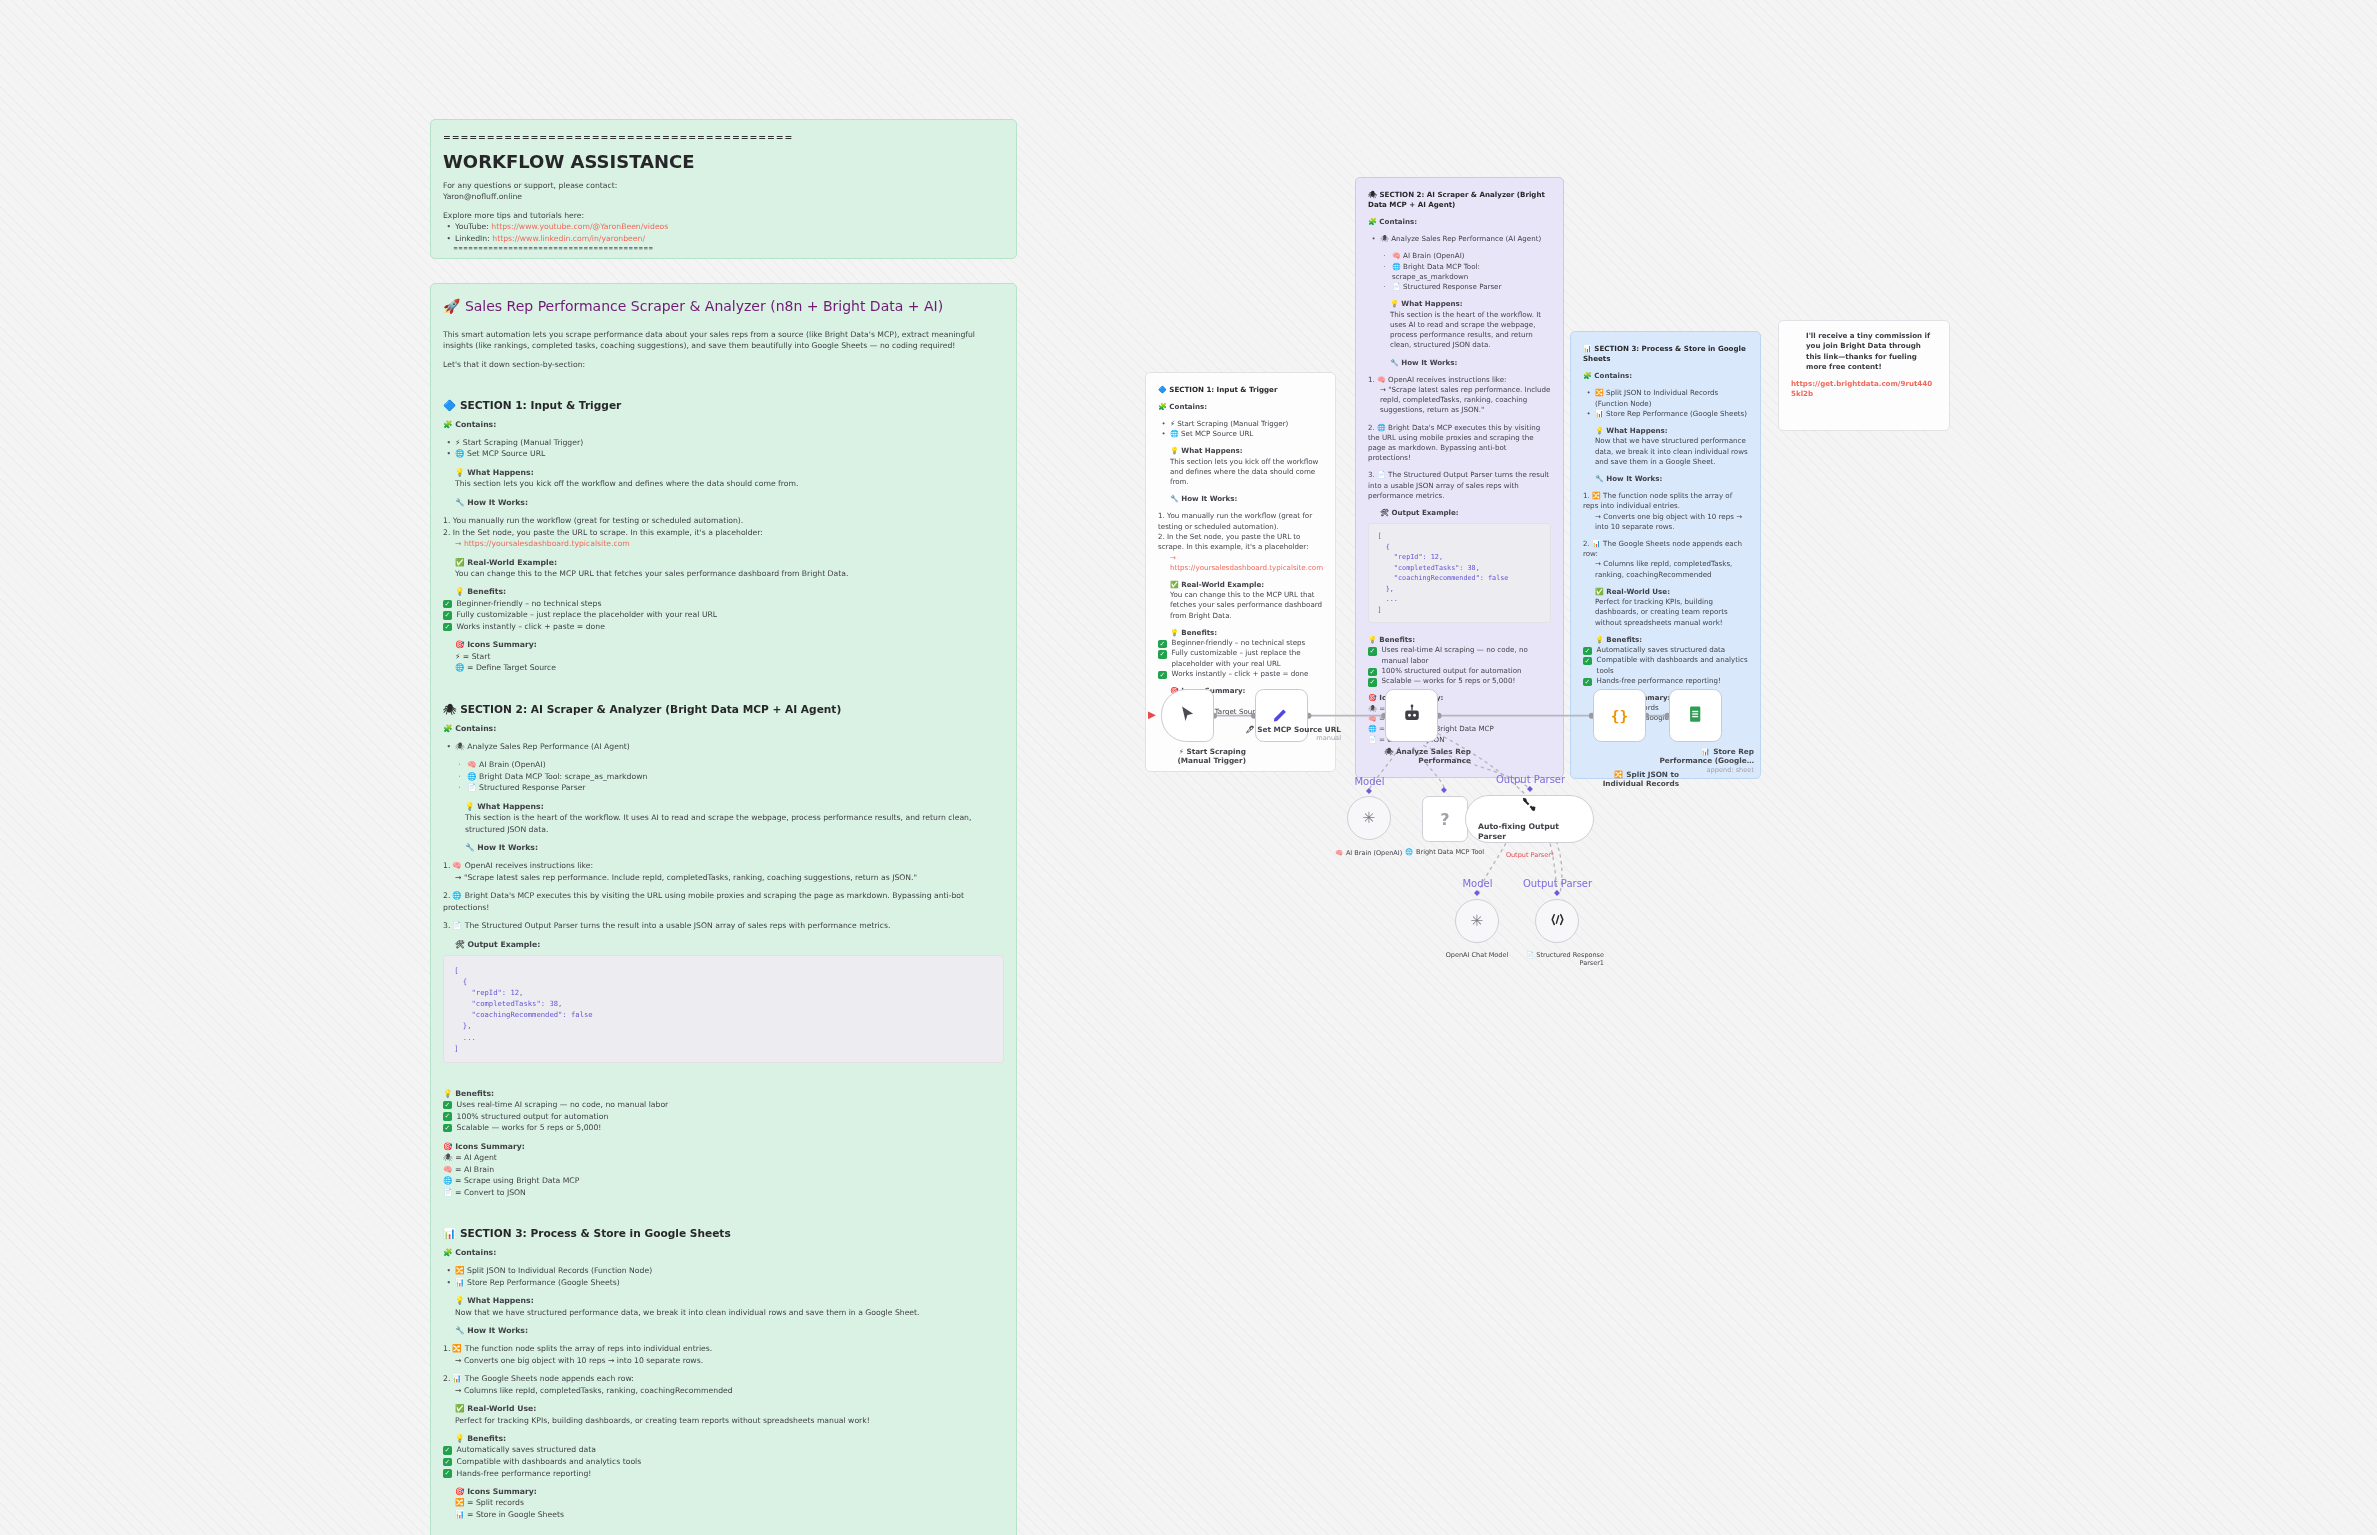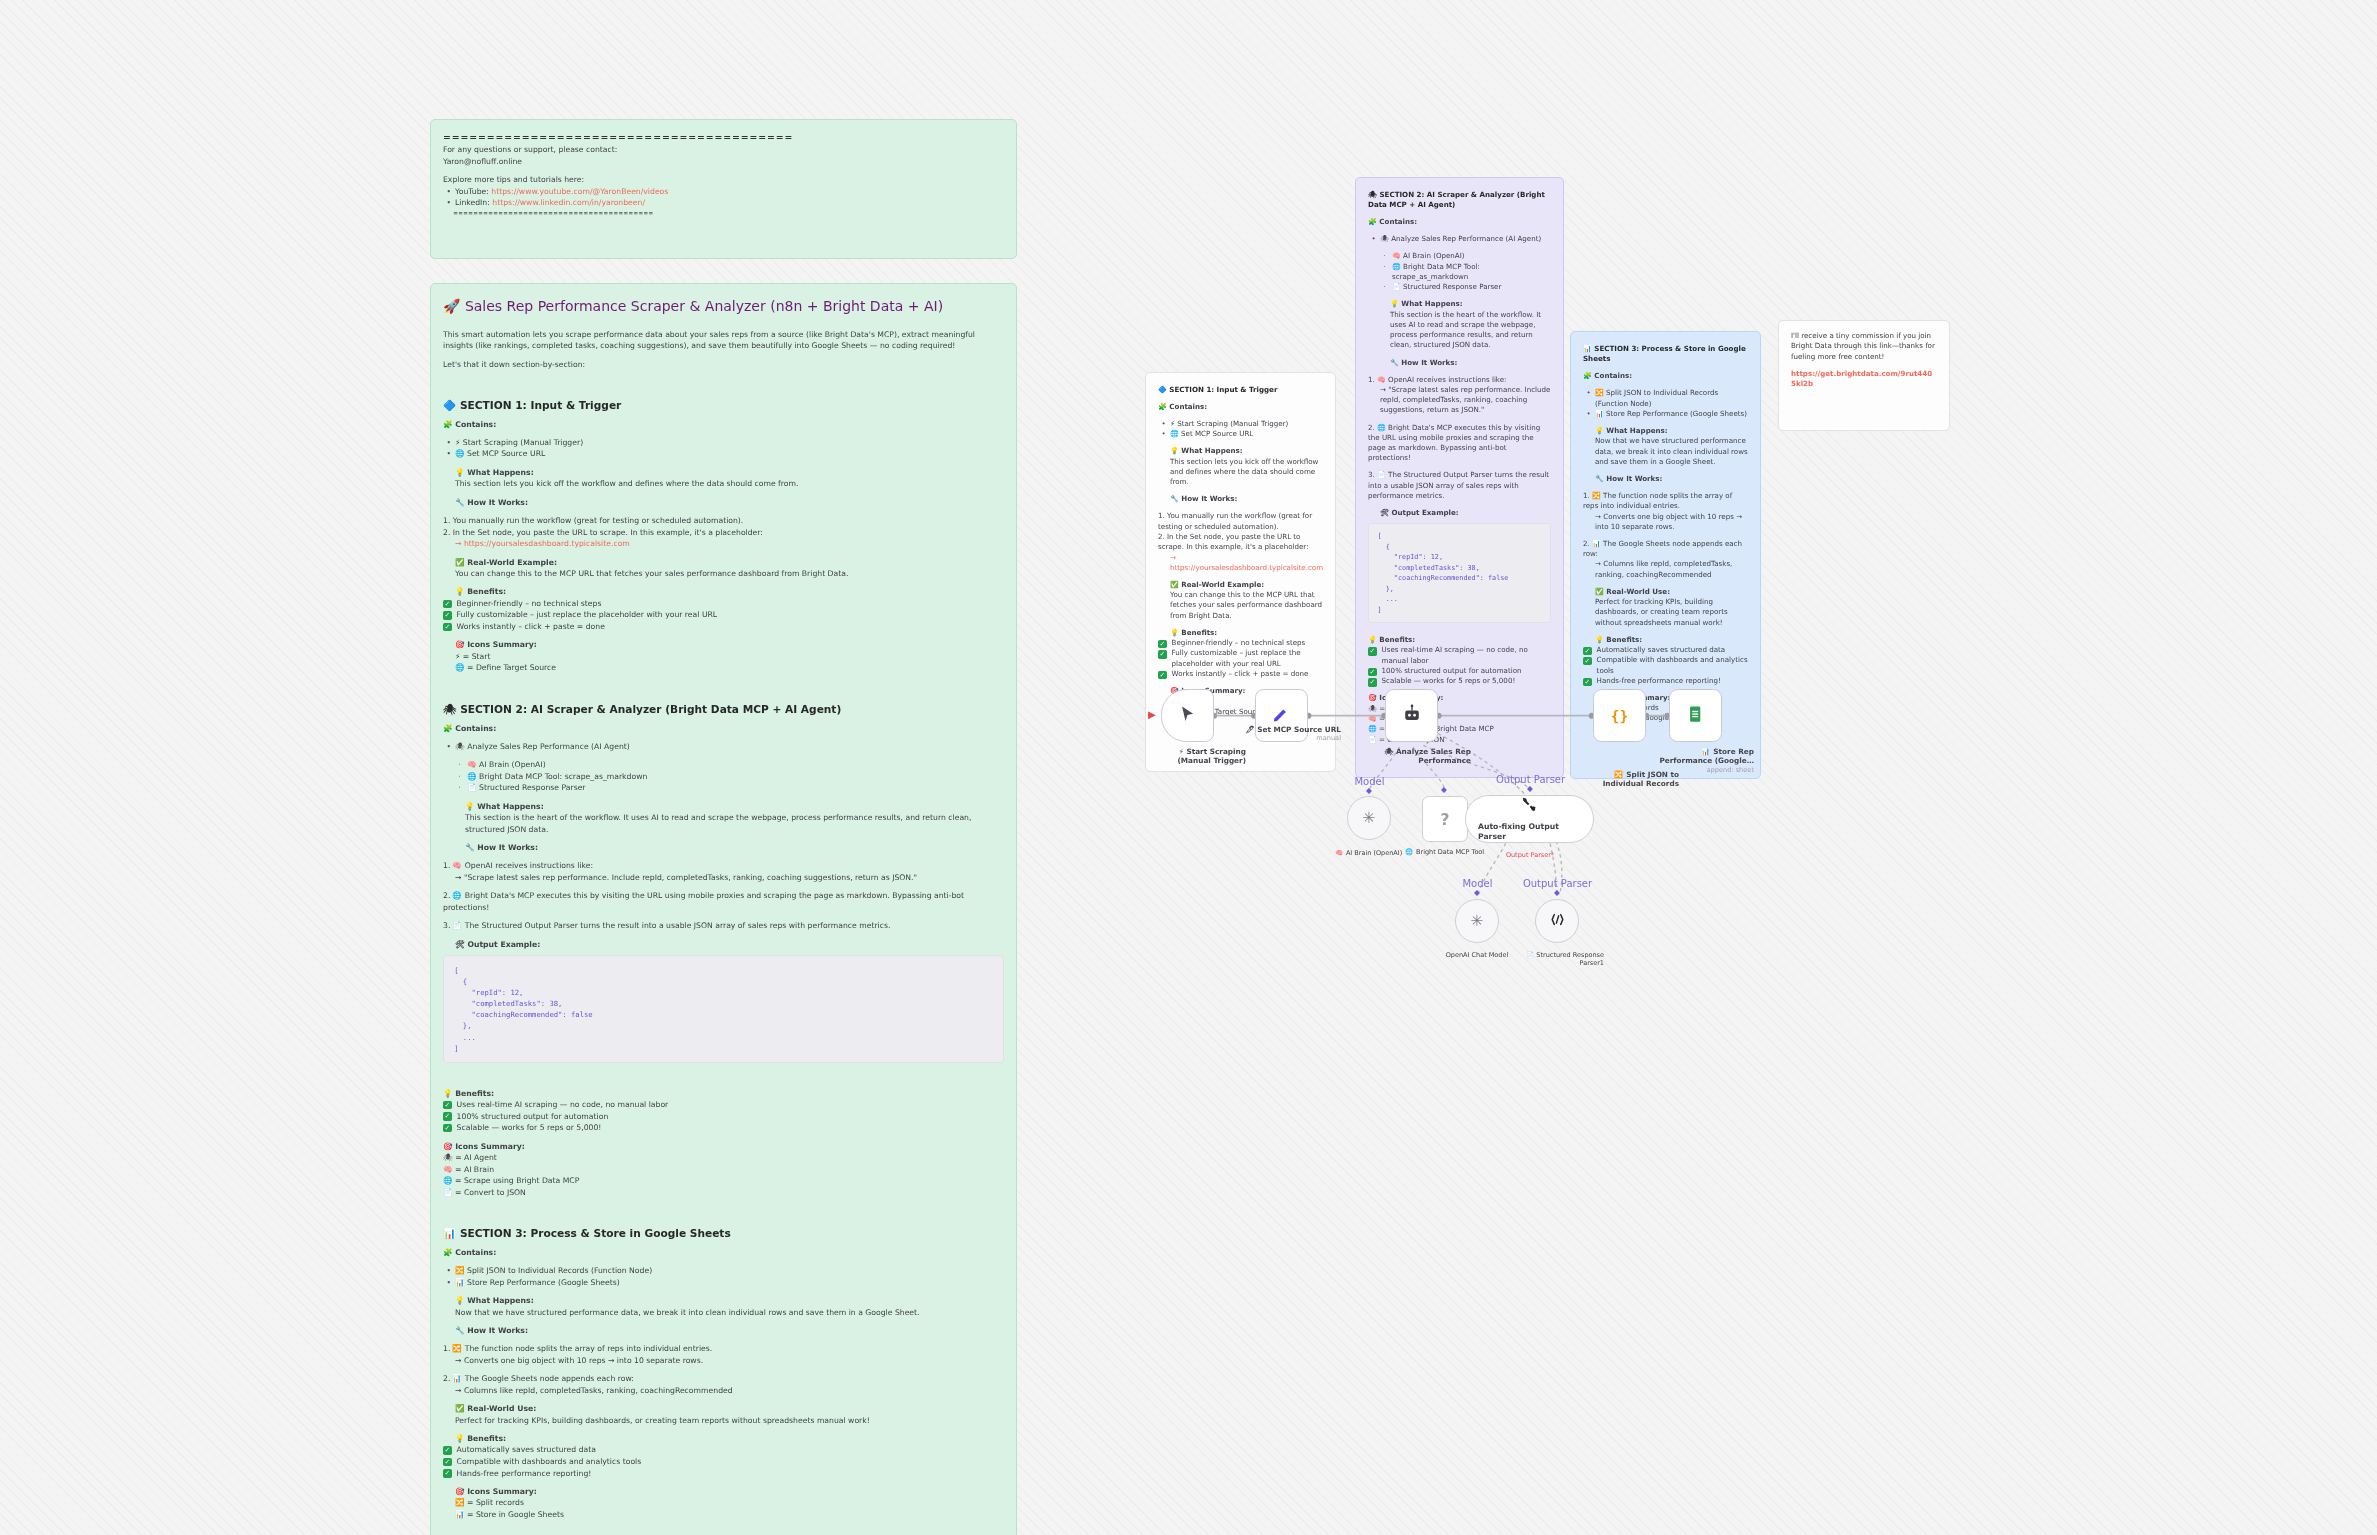--- a/index.html
+++ b/index.html
@@ -27,21 +27,21 @@
   .h2n{font-weight:bold;font-size:11.5px;color:#27272a;margin:1.7px 0 6.8px 0;line-height:1.3;}
   .b{font-weight:bold;}
   .ind{padding-left:12px;}
   .ind2{padding-left:22px;}
   .li{padding-left:12px;position:relative;}
   .li:before{content:"•";position:absolute;left:3.4px;color:#52525b;}
   .li2{padding-left:24px;position:relative;}
   .li2:before{content:"·";position:absolute;left:15.3px;color:#71717a;}
   .link,.lnk{color:#f0695a;}
   .linksm{color:#f0695a;font-size:6.8px;font-weight:bold;word-break:break-all;}
-  .pc{color:#3b3b40;font-weight:normal;font-size:10.6px;line-height:1.35;}
+  .pc{color:#3b3b40;font-weight:bold;font-size:10.6px;line-height:1.35;margin-left:15px;}
   .gap{height:6.8px;}
   .gaplg{height:19px;}
   .chk{padding-left:13.6px;position:relative;}
   .chk .cb{position:absolute;left:0;top:1.7px;width:8.5px;height:8.5px;background:#22a24c;border-radius:1.7px;color:#fff;
            font-size:6.8px;line-height:8.5px;text-align:center;}
   pre.code{background:#ededf1;border:0.9px solid #e0e0e6;border-radius:3.4px;color:#6253d6;
            font-family:"DejaVu Sans Mono","Liberation Mono",monospace;font-size:7.2px;line-height:1.55;
            padding:8.5px 10.2px;margin:5.1px 0;white-space:pre;}
   .note-sm pre.code{font-size:6.8px;padding:6.8px 8.5px;}
   
@@ -90,20 +90,21 @@
       <path d="M1645 878 C1628 905 1613 918 1609 929"></path>
       <path d="M1661 878 C1678 902 1694 914 1698 927"></path>
       <path d="M1673 876 C1735 903 1788 912 1797 927"></path>
       <path d="M1690 862 C1810 925 1845 985 1834 1048"></path>
       <path d="M1770 991 C1758 1013 1743 1033 1738 1049"></path>
       <path d="M1822 991 C1827 1013 1829 1029 1830 1049"></path>
     </g>
   </svg>
 <div class="note green" style="left: 430px; top: 119px; width: 587px; height: 140px;">
       <div class="ln sep">========================================</div>
+      <div class="ln h1a">WORKFLOW ASSISTANCE</div>
       <div class="ln p">For any questions or support, please contact:</div>
       <div class="ln p">Yaron@nofluff.online</div>
       <div class="ln gap"></div>
       <div class="ln p">Explore more tips and tutorials here:</div>
       <div class="ln li">YouTube: <span class="lnk">https://www.youtube.com/@YaronBeen/videos</span></div>
       <div class="ln li">LinkedIn: <span class="lnk">https://www.linkedin.com/in/yaronbeen/</span></div>
       <div class="ln sep2">========================================</div>
     </div>
     <div class="note green" style="left: 430px; top: 283px; width: 587px; height: 1268px;">
       <div class="ln h1">🚀 Sales Rep Performance Scraper &amp; Analyzer (n8n + Bright Data + AI)</div>

